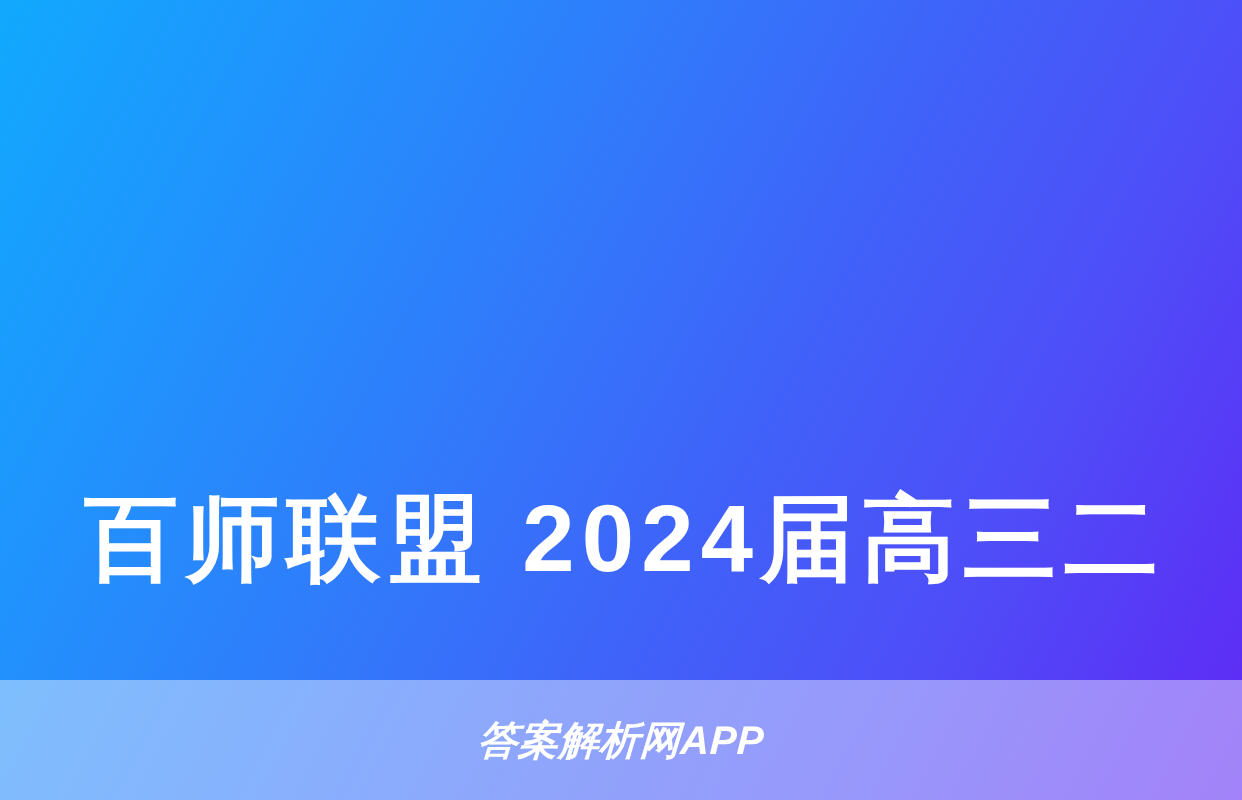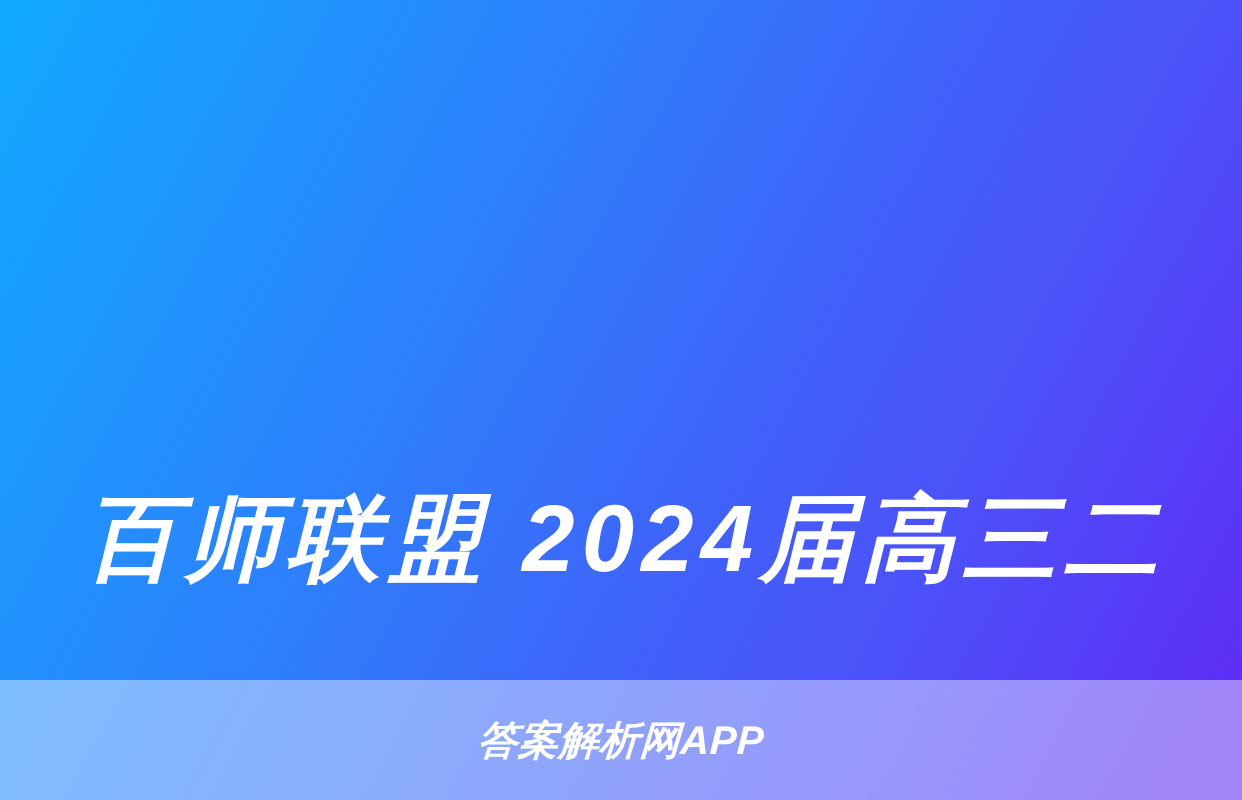--- a/index.html
+++ b/index.html
@@ -83,21 +83,21 @@
     transform: skewX(-3deg);
   }
 </style>
 </head>
 <body>
 
 <div id="card">
 
   <div id="headline">
     <span class="hl-line justify">
-      <span style="letter-spacing: 7.23px; margin-right: -7.23px; font-style: italic;">百师联盟 2024届高三二</span>
+      <span style="letter-spacing: 7.23px; margin-right: -7.23px;">百师联盟 2024届高三二</span>
     </span>
     
     
   </div>
 
   <div id="footer-band">
     <div id="footer-label">答案解析网APP</div>
   </div>
 
 </div>

